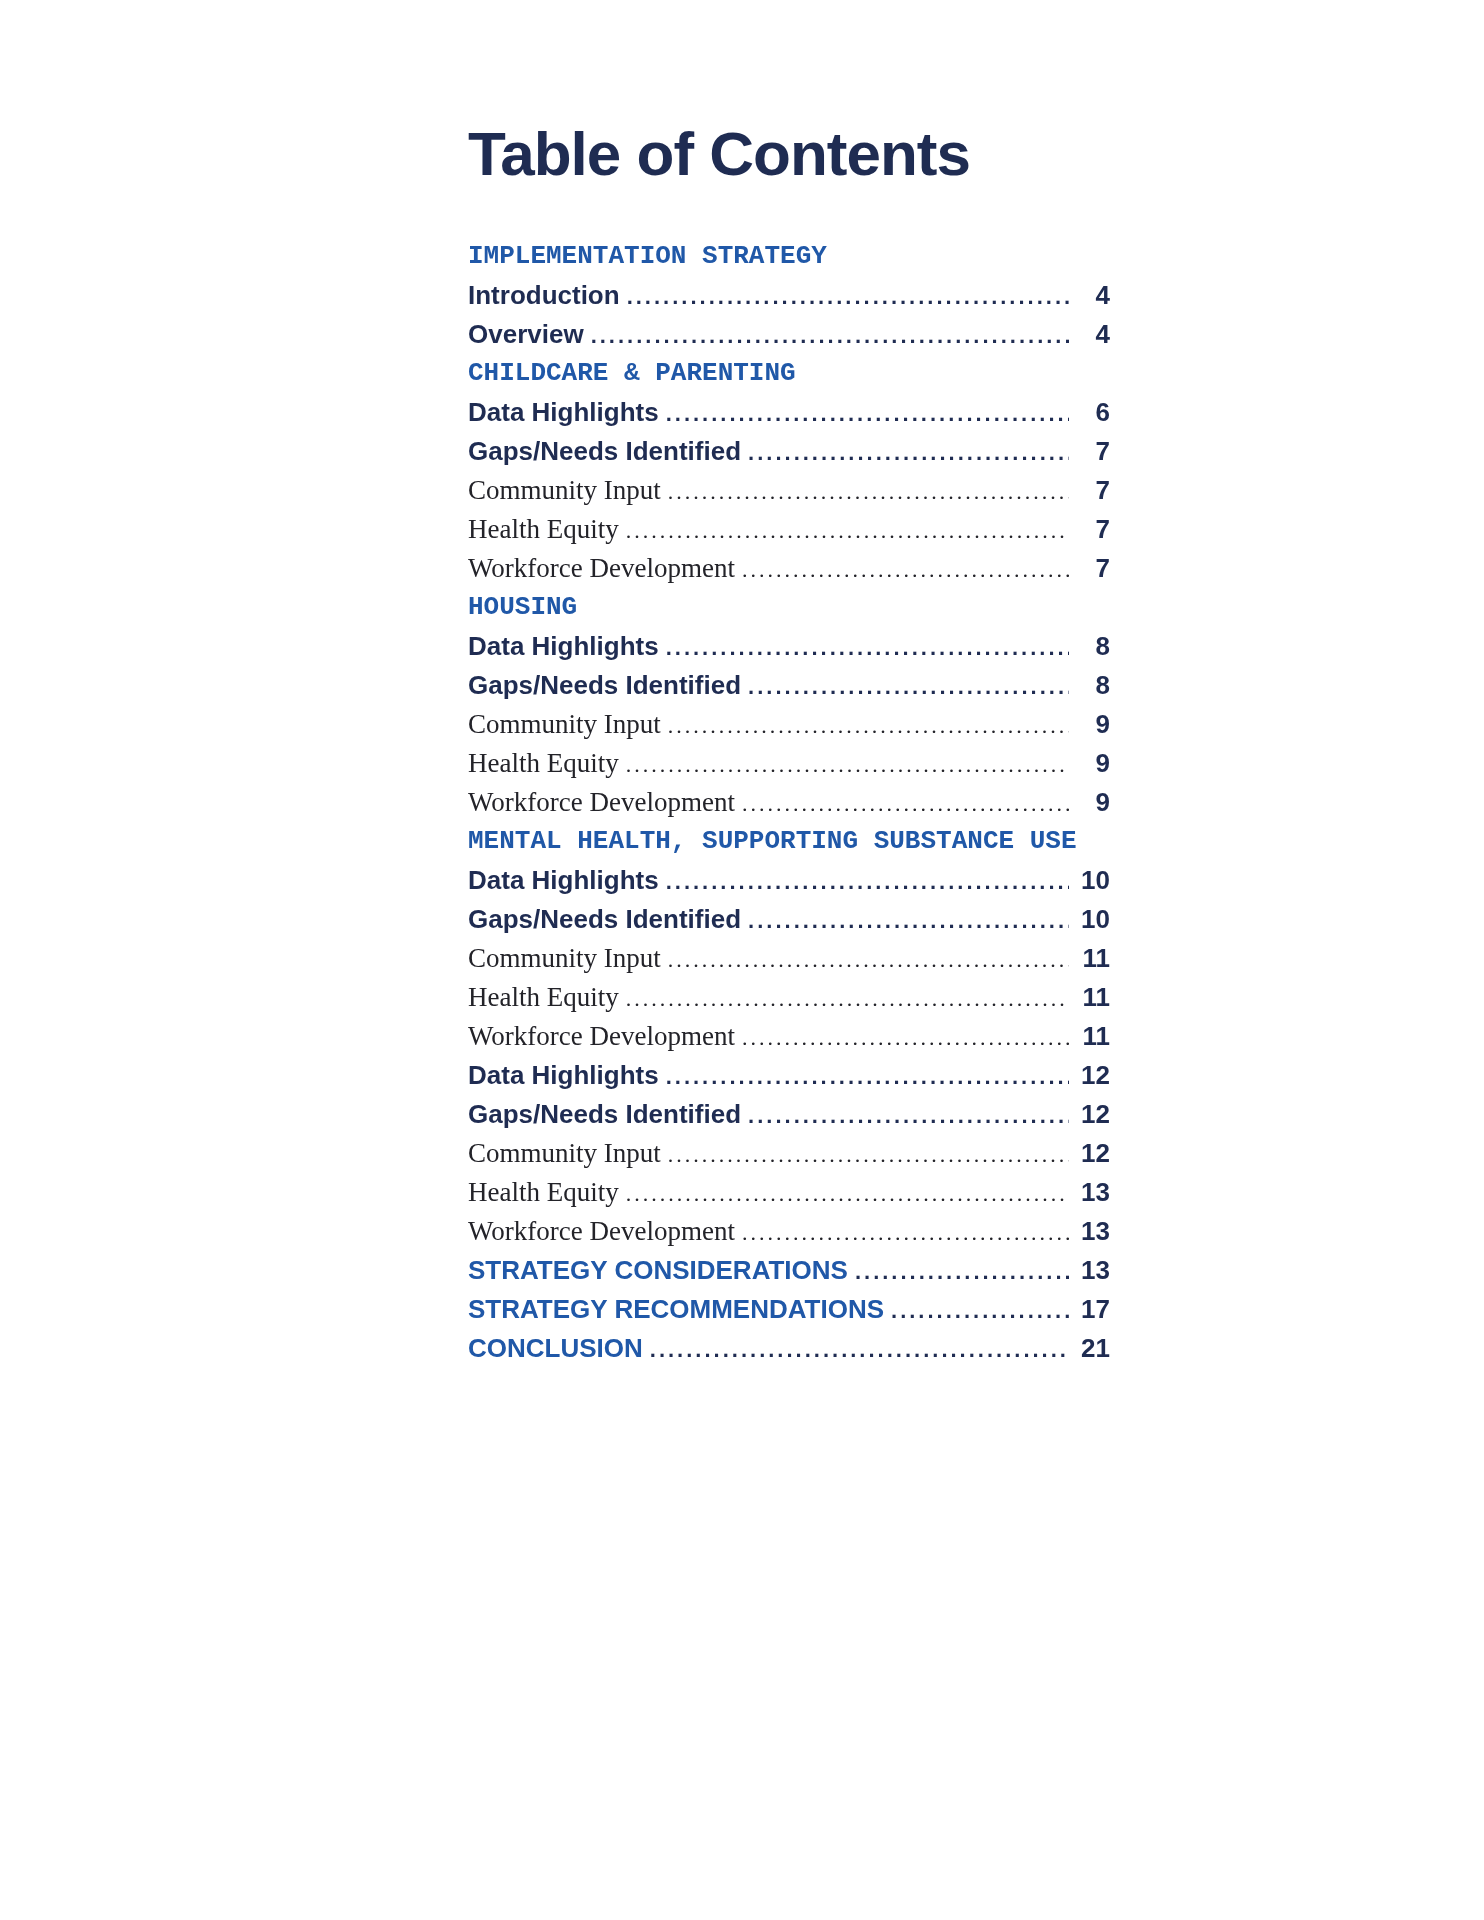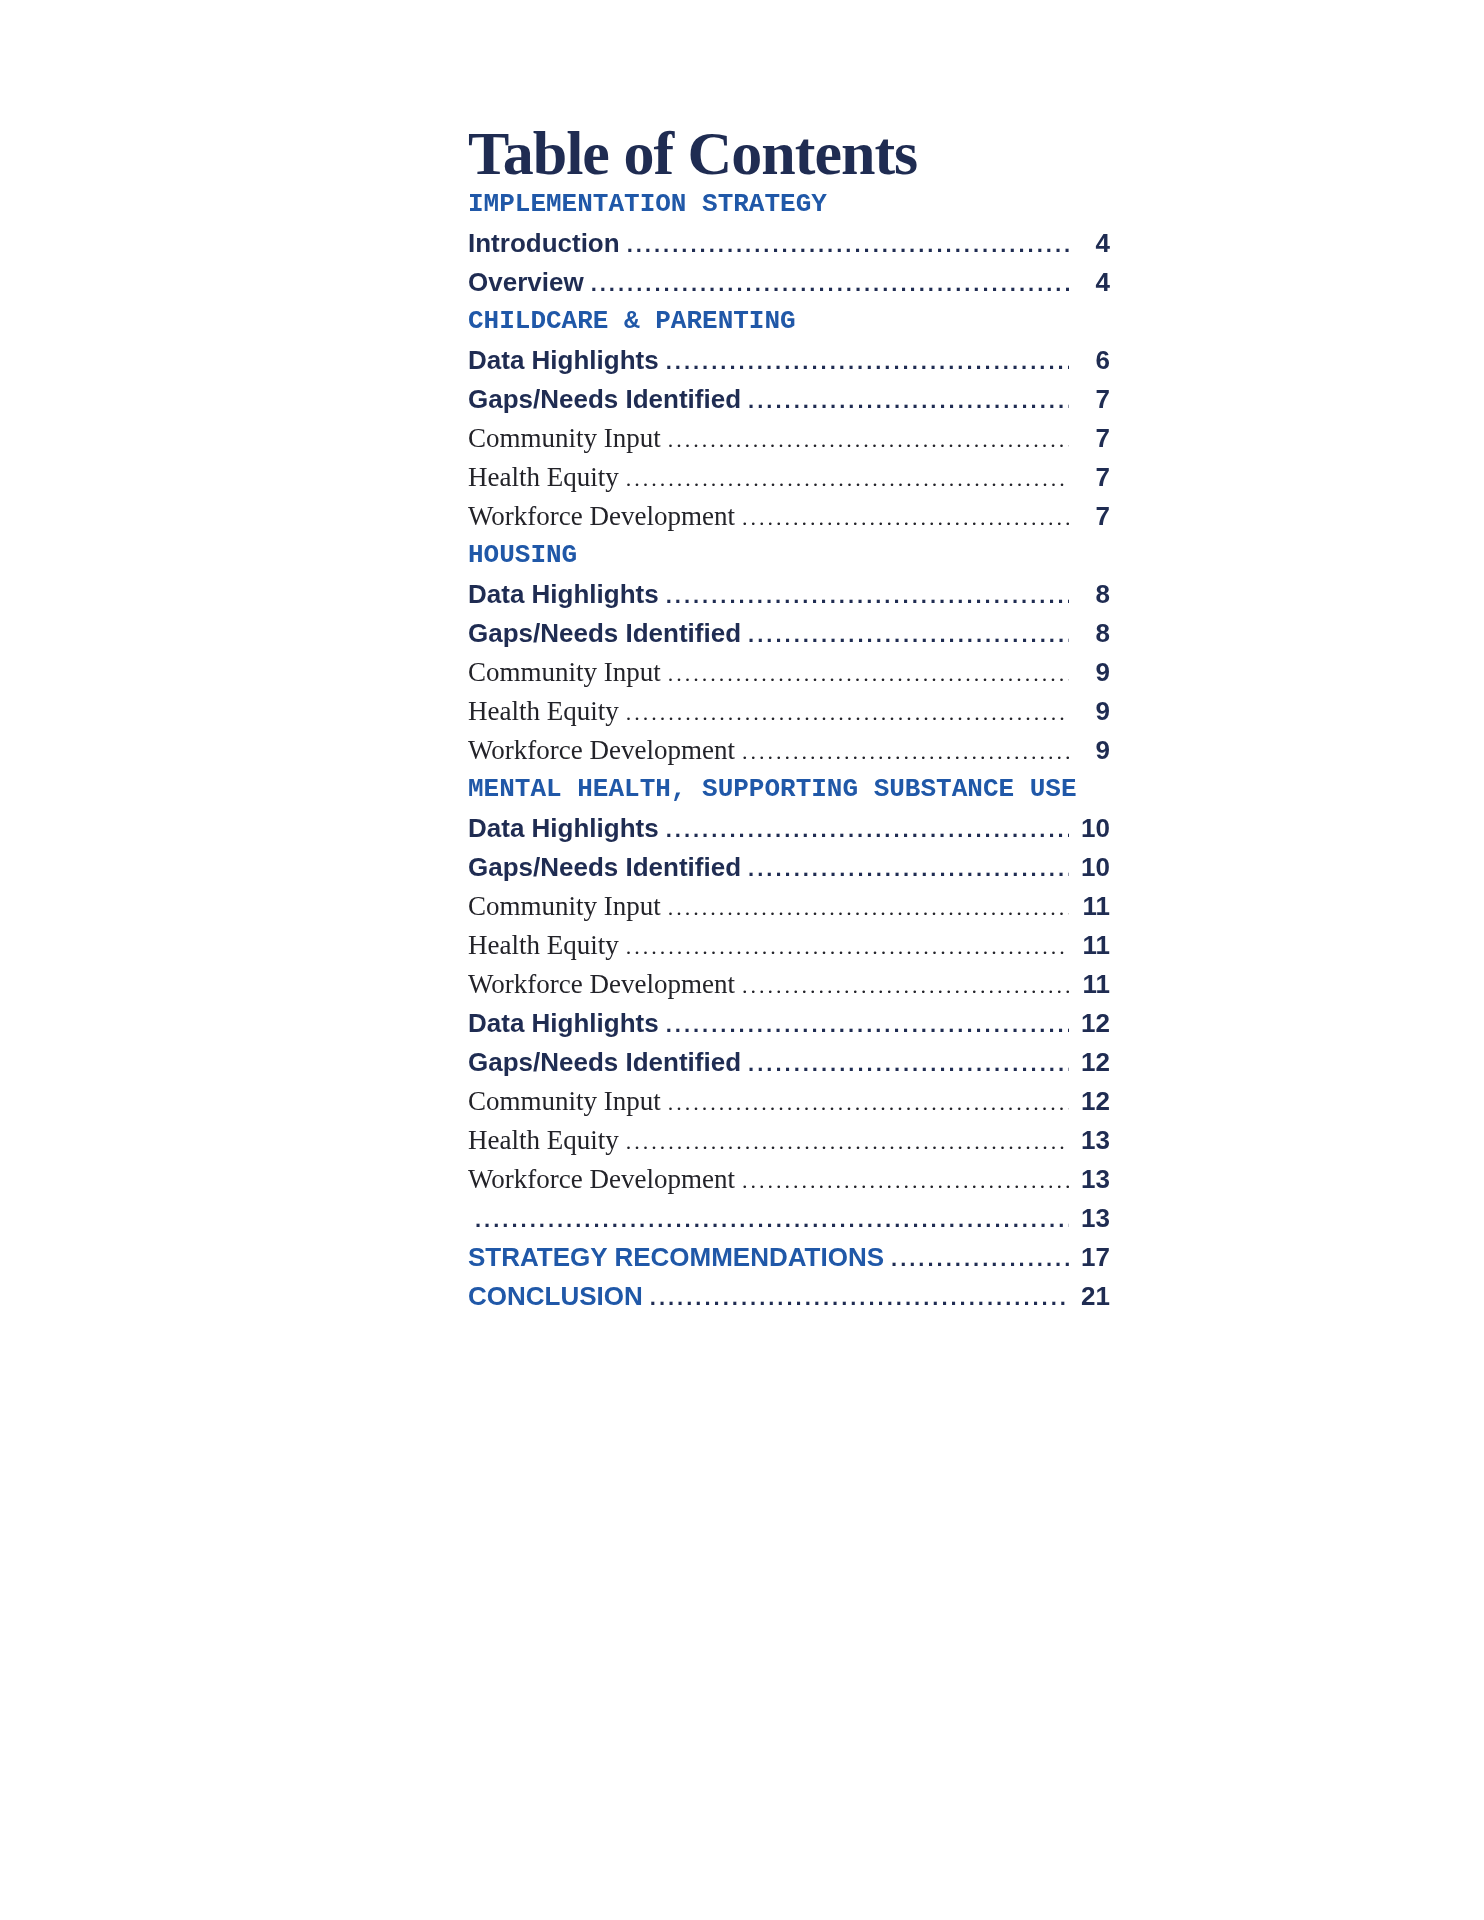--- a/index.html
+++ b/index.html
@@ -15,21 +15,22 @@
     position: absolute;
     left: 468px;
     top: 118px;
     width: 642px;
   }
   .title {
     font-size: 62px;
     font-weight: bold;
     letter-spacing: -1px;
     color: var(--navy, #1f2c52);
-    font-family: Liberation Serif, serif;
+    margin-bottom: 52px;
+    font-family: Liberation Sans, sans-serif;
   }
   .toc-list { width: 100%; }
   .row {
     display: flex;
     align-items: baseline;
     height: 39px;
     width: 100%;
   }
   .label { white-space: nowrap; }
   .dots {
@@ -212,20 +213,21 @@
     <span class="label">Health Equity</span>
     <span class="dots"></span>
     <span class="page-num">13</span>
   </div>
       <div class="row serif">
     <span class="label">Workforce Development</span>
     <span class="dots"></span>
     <span class="page-num">13</span>
   </div>
       <div class="row section-page">
+    <span class="label">STRATEGY CONSIDERATIONS</span>
     <span class="dots"></span>
     <span class="page-num">13</span>
   </div>
       <div class="row section-page">
     <span class="label">STRATEGY RECOMMENDATIONS</span>
     <span class="dots"></span>
     <span class="page-num">17</span>
   </div>
       <div class="row section-page">
     <span class="label">CONCLUSION</span>

